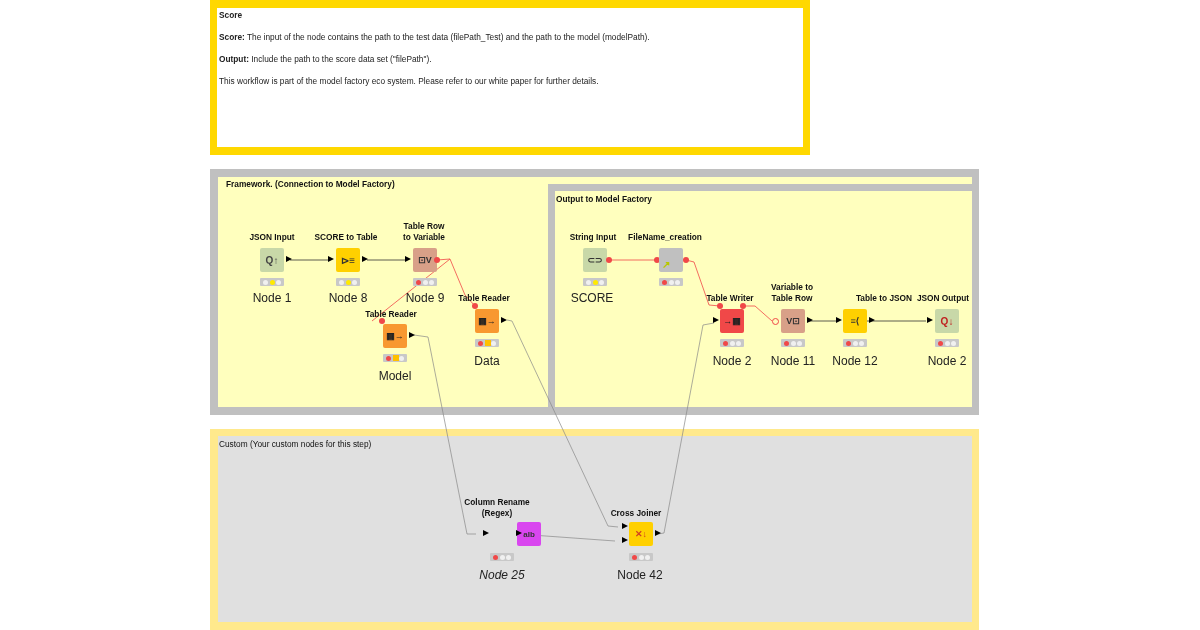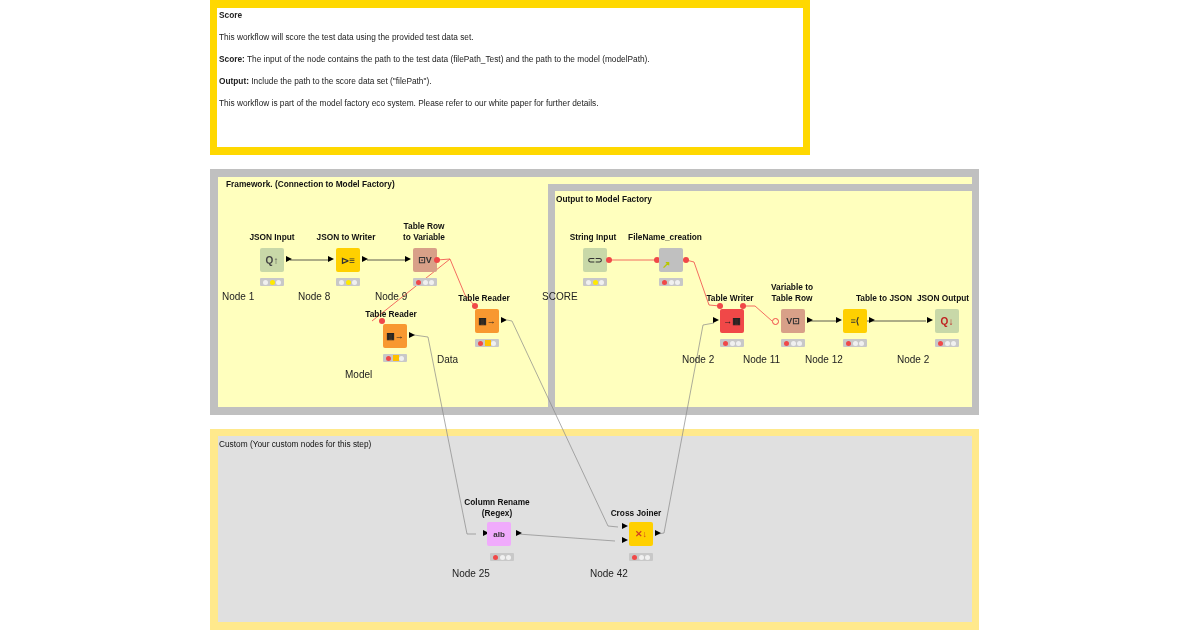--- a/index.html
+++ b/index.html
@@ -11,36 +11,35 @@
     .annot-top p b { font-weight:bold; }
     .fw-outer { left:210px; top:169px; width:769px; height:246px; background:#c0c0c0; }
     .fw-inner { left:218px; top:177px; width:754px; height:230px; background:#ffffbe; }
     .out-outer { left:548px; top:184px; width:431px; height:231px; background:#c0c0c0; }
     .out-inner { left:555px; top:191px; width:417px; height:216px; background:#ffffbe; }
     .cu-outer { left:210px; top:429px; width:769px; height:201px; background:#ffe98c; }
     .cu-inner { left:218px; top:436px; width:754px; height:186px; background:#e0e0e0; }
     .anno-title { font-size:8.3px; color:#111; position:absolute; }
     .anno-title.bold { font-weight:bold; }
     .node-label { position:absolute; font-size:8.3px; font-weight:bold; color:#111; text-align:center; width:120px; margin-left:-60px; line-height:11px; }
-    .node-sub { position:absolute; font-size:10px; color:#222; text-align:left; width:100px; margin-left:-50px; }
+    .node-sub { position:absolute; font-size:12px; color:#222; text-align:center; width:100px; margin-left:-50px; }
     .node-box { position:absolute; width:24px; height:24px; border-radius:2px; }
     .traffic { position:absolute; width:24px; height:8px; background:#c8c8c8; border-radius:1px; }
     .traffic span { position:absolute; top:1.5px; width:5px; height:5px; border-radius:50%; background:#f0f0f0; }
     .port-tri { position:absolute; width:0; height:0; border-top:3.5px solid transparent; border-bottom:3.5px solid transparent; border-left:6px solid #000; }
     .port-dot { position:absolute; width:6px; height:6px; border-radius:50%; background:#f04848; }
     .icon { position:absolute; left:0; top:0; width:24px; height:24px; display:flex; align-items:center; justify-content:center; font-size:10px; font-weight:bold; }
     svg.wires { position:absolute; left:0; top:0; }
   </style>
 </head>
 <body>
 
 <div class="abs annot-top">
   <div class="inner">
     <p style="font-weight:bold;margin-bottom:12px;">Score</p>
-    <p>This workflow will score the test data using the provided test data set.</p>
     <p><b>Score:</b><span> The input of the node contains the path to the test data (filePath_Test) and the path to the model (modelPath).</span></p>
     <p><b>Output:</b><span> Include the path to the score data set ("filePath").</span></p>
     <p>This workflow is part of the model factory eco system. Please refer to our white paper for further details.</p>
   </div>
 </div>
 
 <div class="abs fw-outer"></div>
 <div class="abs fw-inner"></div>
 <div class="anno-title bold" style="left:226px;top:179px;">Framework. (Connection to Model Factory)</div>
 
@@ -76,21 +75,21 @@
   <div class="icon" style="color:#444;">Q↑</div>
 </div>
 <div class="port-tri" style="left:286px;top:256px;"></div>
 <div class="traffic" style="left:260px;top:278px;">
     <span style="left:3px"></span>
     <span style="left:9.5px;background:#ffea00"></span>
     <span style="left:16px"></span>
   </div>
 <div class="node-sub" style="left:272px;top:291px;">Node 1</div>
 
-<div class="node-label" style="left:346px;top:232px;">JSON to Writer</div>
+<div class="node-label" style="left:346px;top:232px;">SCORE to Table</div>
 <div class="port-tri" style="left:328px;top:256px;"></div>
 <div class="node-box" style="left:336px;top:248px;background:#ffd000;">
   <div class="icon" style="color:#333;">⊳≡</div>
 </div>
 <div class="port-tri" style="left:362px;top:256px;"></div>
 <div class="traffic" style="left:336px;top:278px;">
     <span style="left:3px"></span>
     <span style="left:9.5px;background:#ffea00"></span>
     <span style="left:16px"></span>
   </div>
@@ -206,30 +205,30 @@
 </div>
 <div class="traffic" style="left:935px;top:339px;">
     <span style="left:3px;background:#f04848"></span>
     <span style="left:9.5px"></span>
     <span style="left:16px"></span>
   </div>
 <div class="node-sub" style="left:947px;top:354px;">Node 2</div>
 
 <div class="node-label" style="left:497px;top:497px;"><span>Column Rename</span><br><span>(Regex)</span></div>
 <div class="port-tri" style="left:483px;top:530px;"></div>
-<div class="node-box" style="left:487px;top:522px;background:#f0abfc;">
+<div class="node-box" style="left:517px;top:522px;background:#d946ef;">
   <div class="icon" style="color:#333;font-size:8px;">aIb</div>
 </div>
 <div class="port-tri" style="left:516px;top:530px;"></div>
 <div class="traffic" style="left:490px;top:553px;">
     <span style="left:3px;background:#f04848"></span>
     <span style="left:9.5px"></span>
     <span style="left:16px"></span>
   </div>
-<div class="node-sub" style="left:502px;top:568px;">Node 25</div>
+<div class="node-sub" style="left:502px;top:568px;font-style:italic;">Node 25</div>
 
 <div class="node-label" style="left:636px;top:508px;">Cross Joiner</div>
 <div class="port-tri" style="left:622px;top:523px;"></div>
 <div class="port-tri" style="left:622px;top:537px;"></div>
 <div class="node-box" style="left:629px;top:522px;background:#ffd000;">
   <div class="icon" style="color:#d04020;font-size:9px;">✕↓</div>
 </div>
 <div class="port-tri" style="left:655px;top:530px;"></div>
 <div class="traffic" style="left:629px;top:553px;">
     <span style="left:3px;background:#f04848"></span>

